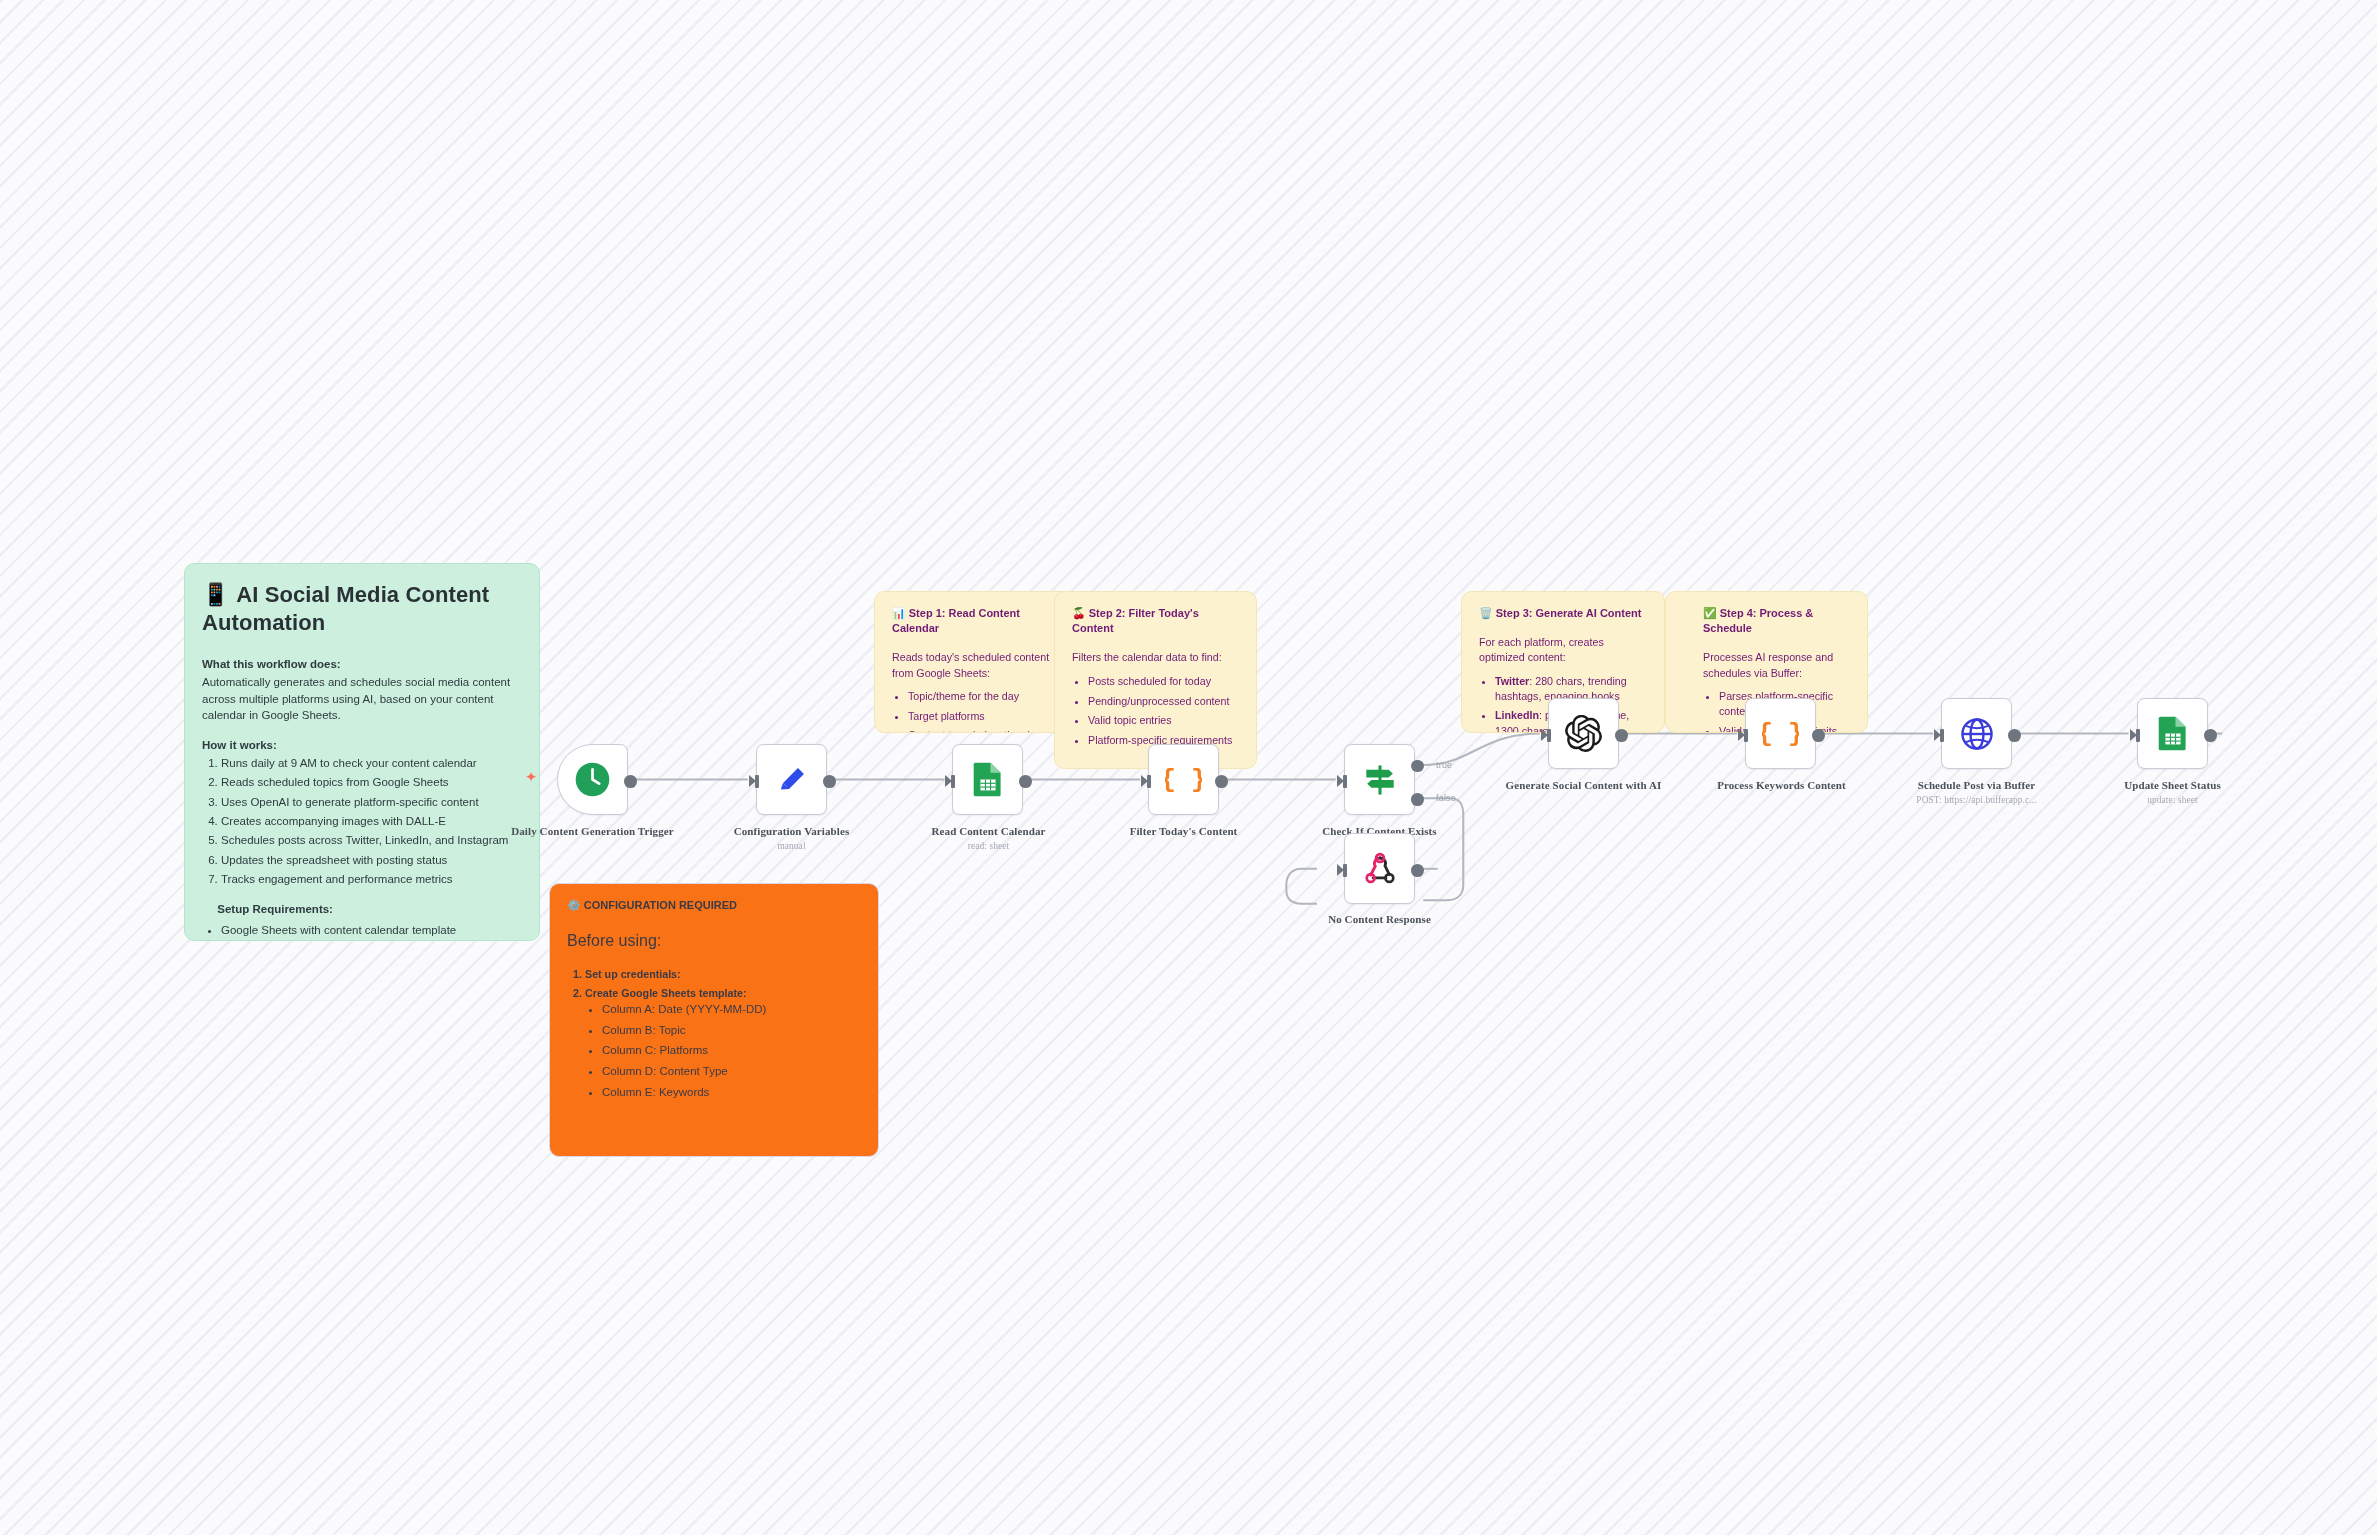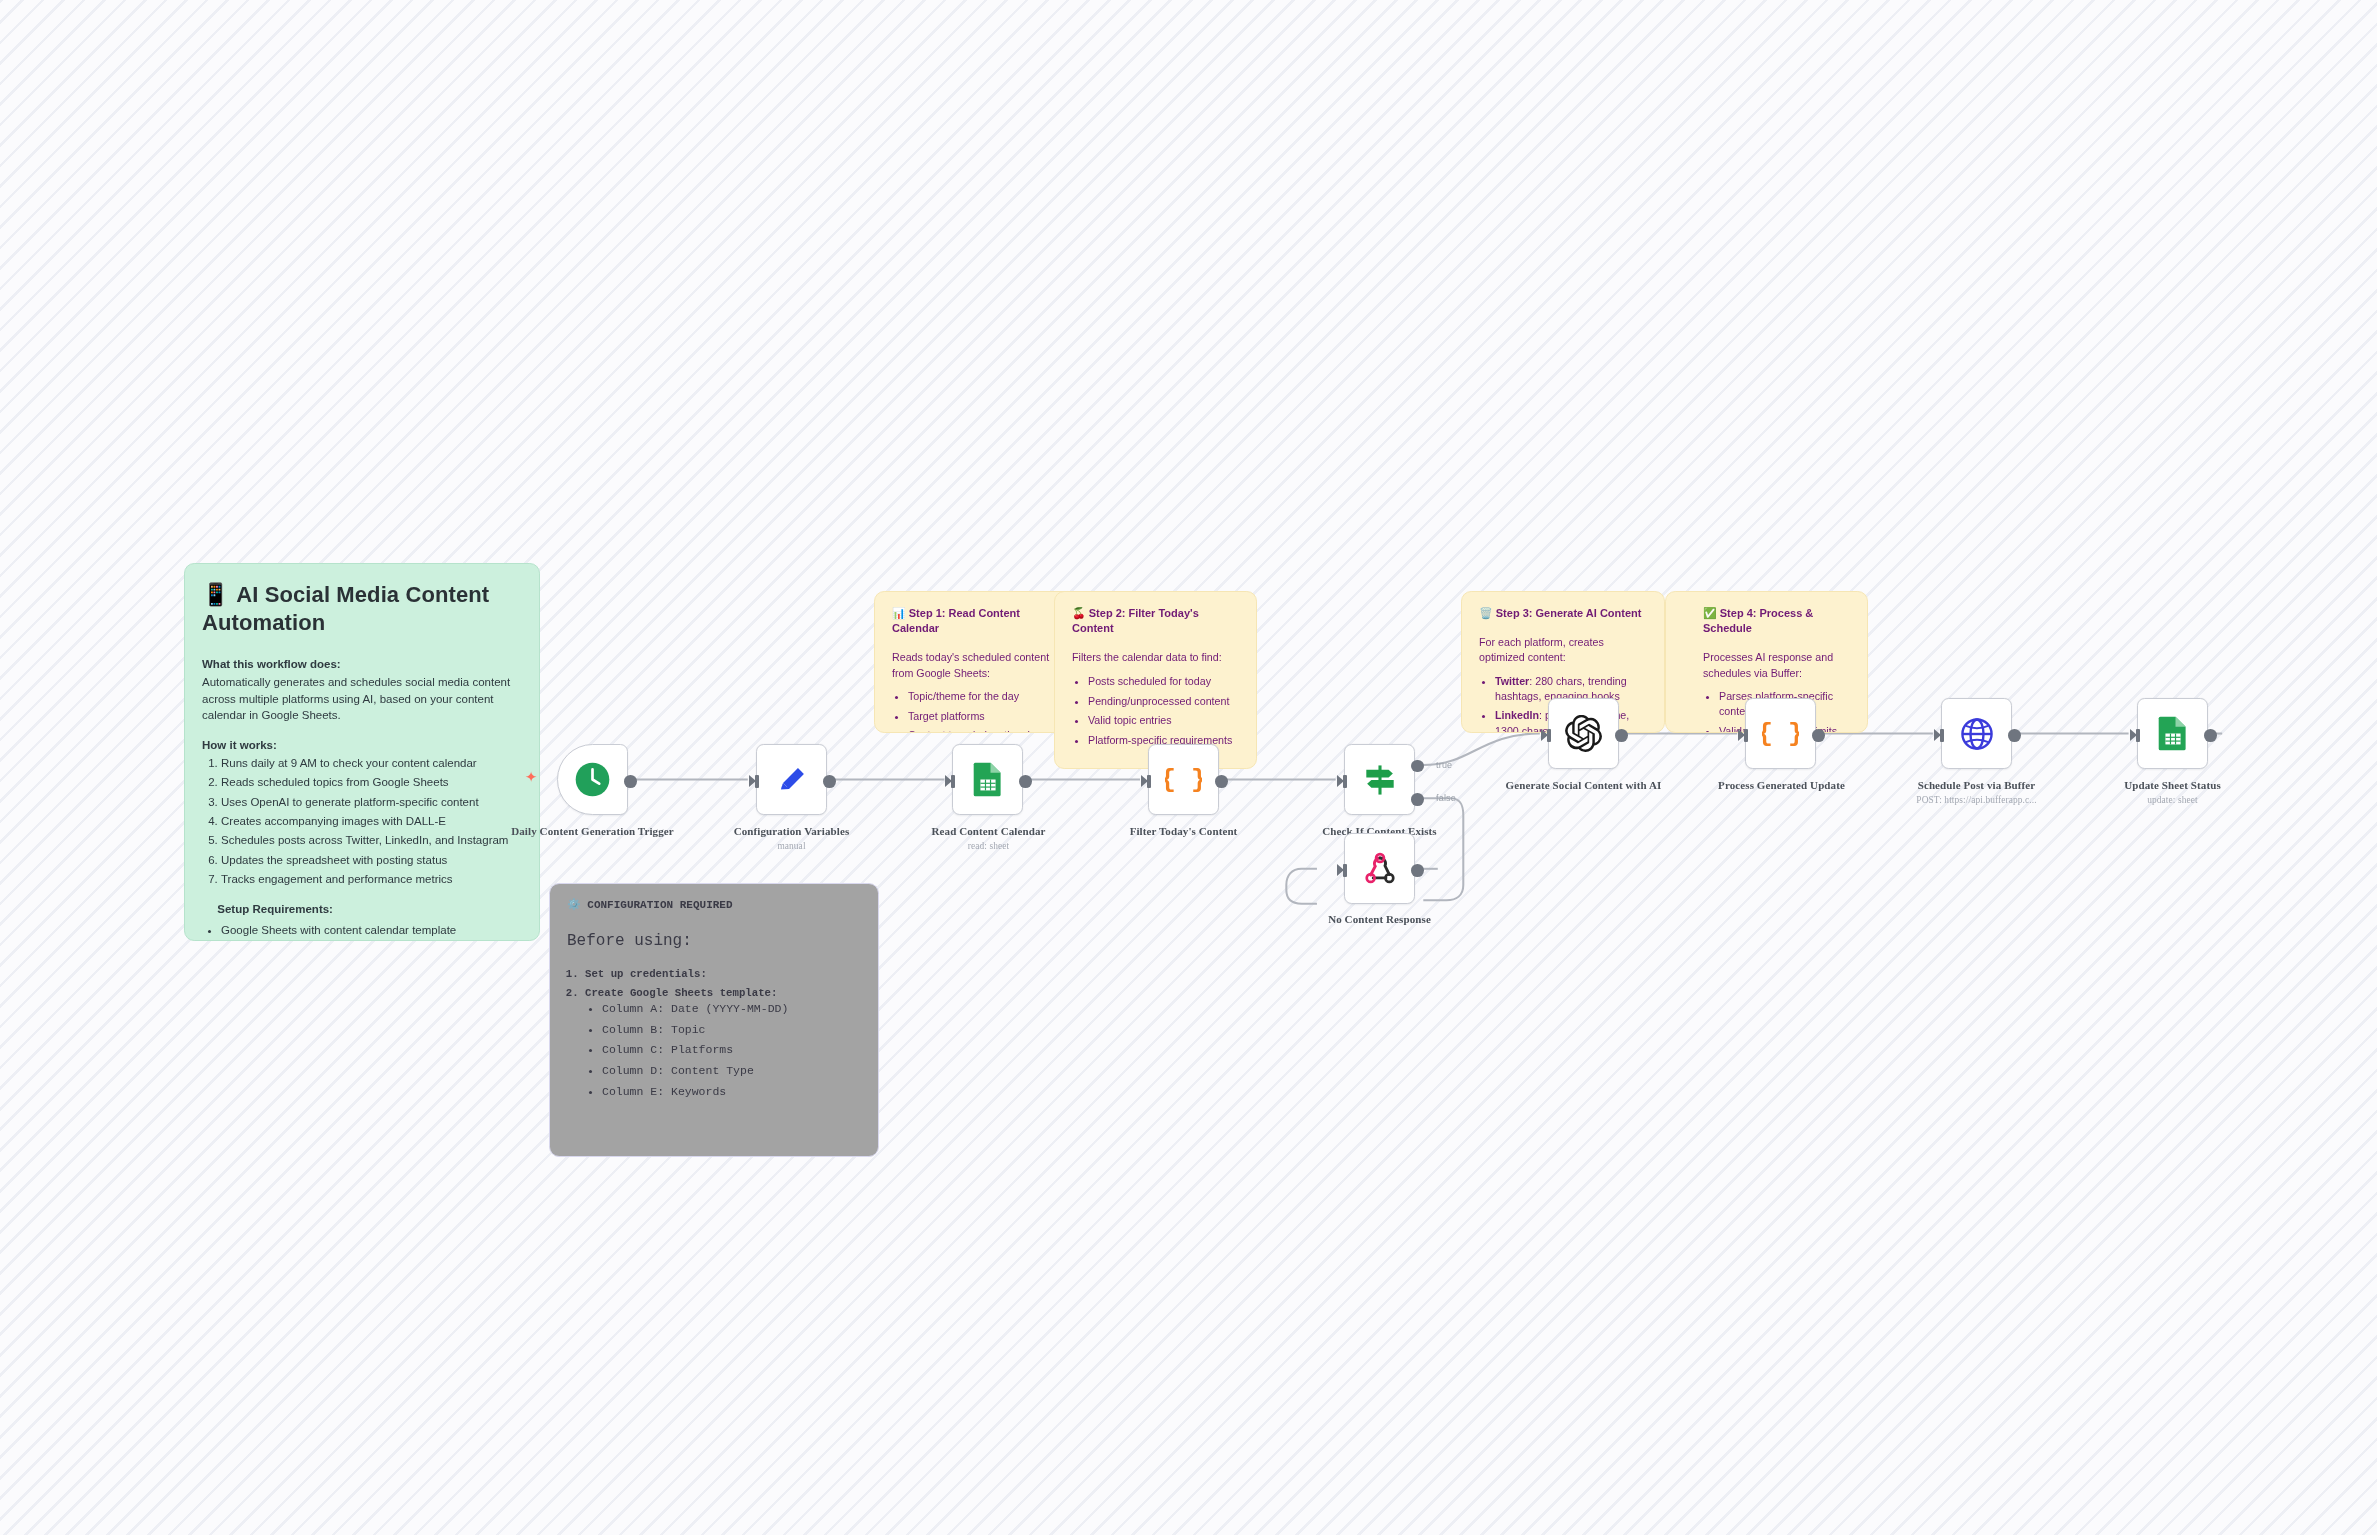--- a/index.html
+++ b/index.html
@@ -38,24 +38,23 @@
     background: #ccf0dd;
     border: 0.9px solid #b6e3cc;
     color: #2f3a40;
   }
   .note-yellow {
     background: #fdf2cf;
     border: 0.9px solid #f6e6b4;
     color: #701a75;
   }
   .note-purple {
-    background: #a3a3a3;
+    background: #f97316;
     border: 0.9px solid #d8d7ee;
     color: #3a3a46;
-    font-family: Liberation Mono, monospace;
   }
   .note-inner {
     padding: 13.6px 17px 15.3px 17px;
   }
   .note h1 {
     font-size: 22px;
     line-height: 1.28;
     font-weight: bold;
     margin: 3.4px 0 19px 0;
     color: #2a3136;
@@ -467,21 +466,21 @@
     <span class="glyph">
       <svg width="37" height="37" viewBox="0 0 44 44">
         <text x="22" y="31" text-anchor="middle" font-family="'Liberation Mono', monospace" font-size="30" font-weight="bold" fill="#f58220">{ }</text>
       </svg>
     </span>
     <div class="port-in" style="left:-7.7px; top:30px;"></div>
     <div class="port-in-bar" style="left:-1.7px; top:30px;"></div>
     <div class="port" style="left:66px; top:30px;"></div>
   </div>
   <div class="node-caption" style="left:1692px; top:778px;">
-    <span>Process Generated Update</span>
+    <span>Process Keywords Content</span>
   </div>
 
   <div class="node" style="left:1941px; top:698px;">
     <span class="glyph">
       <svg width="36" height="36" viewBox="0 0 42 42">
         <circle cx="21" cy="21" r="17" fill="none" stroke="#3b3bdb" stroke-width="2.8"></circle>
         <ellipse cx="21" cy="21" rx="7.6" ry="17" fill="none" stroke="#3b3bdb" stroke-width="2.8"></ellipse>
         <line x1="4" y1="21" x2="38" y2="21" stroke="#3b3bdb" stroke-width="2.8"></line>
         <path d="M8 11.5 Q21 17 34 11.5" fill="none" stroke="#3b3bdb" stroke-width="2.4"></path>
         <path d="M8 30.5 Q21 25 34 30.5" fill="none" stroke="#3b3bdb" stroke-width="2.4"></path>

